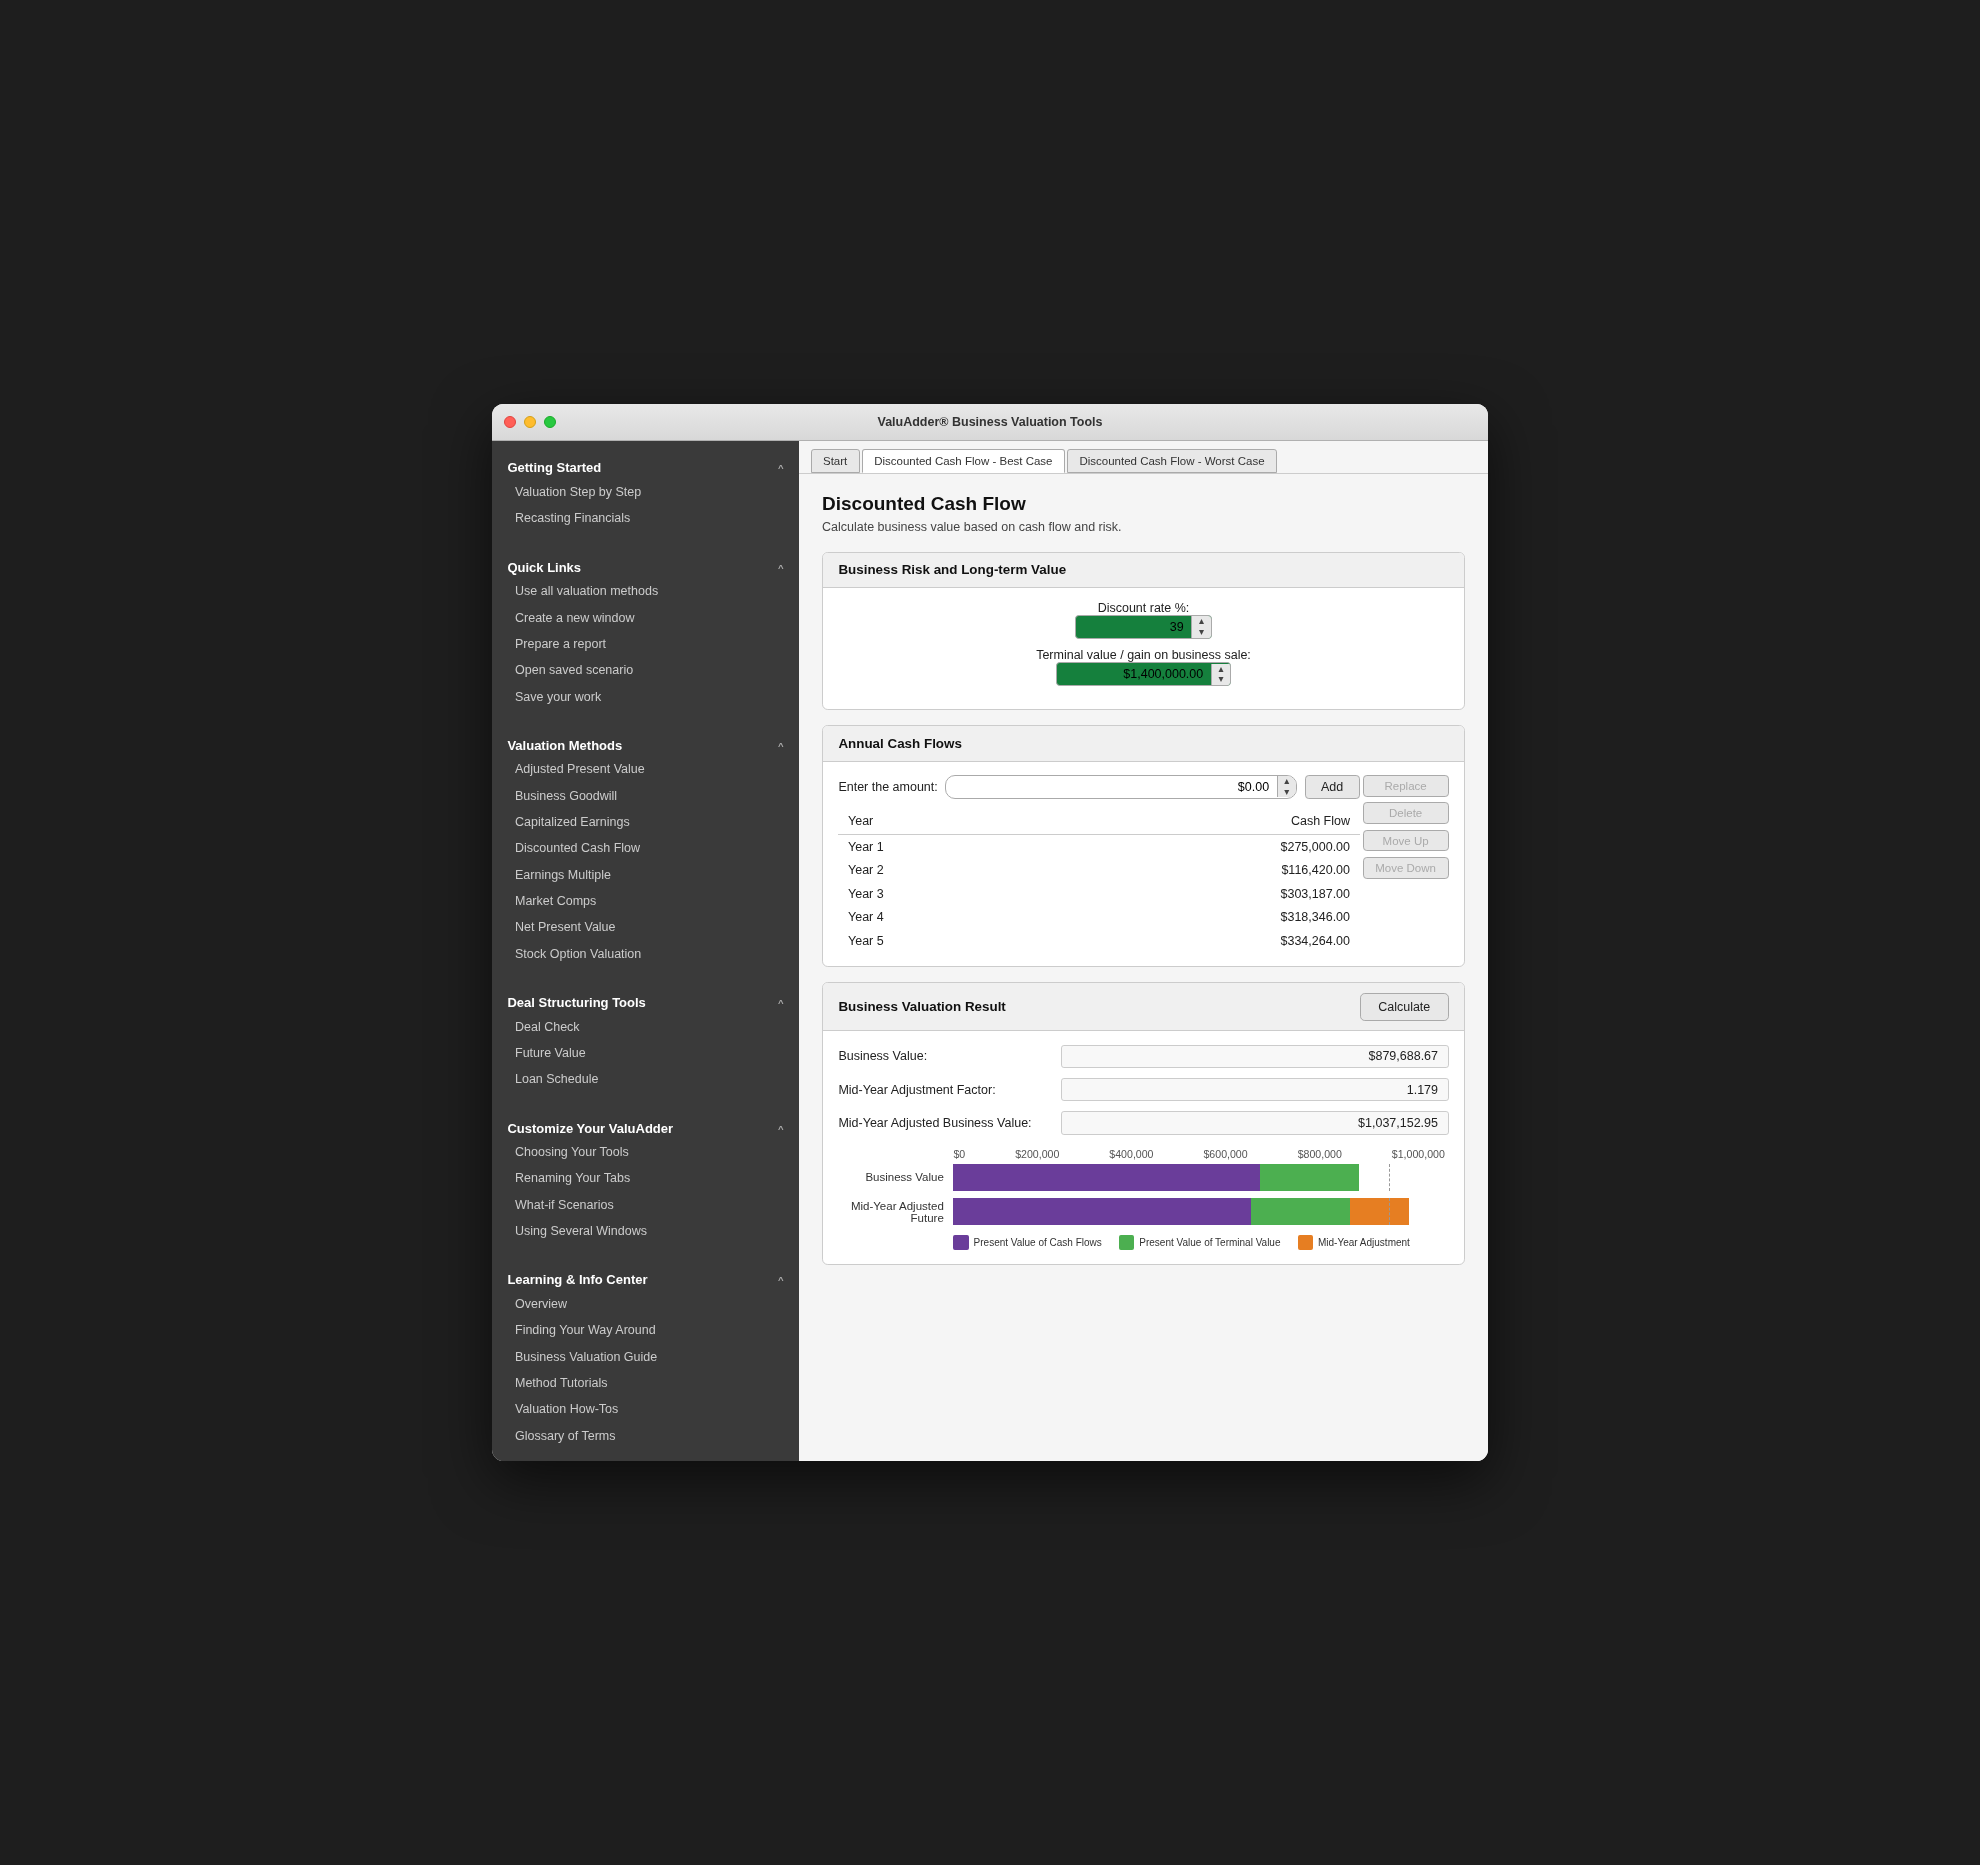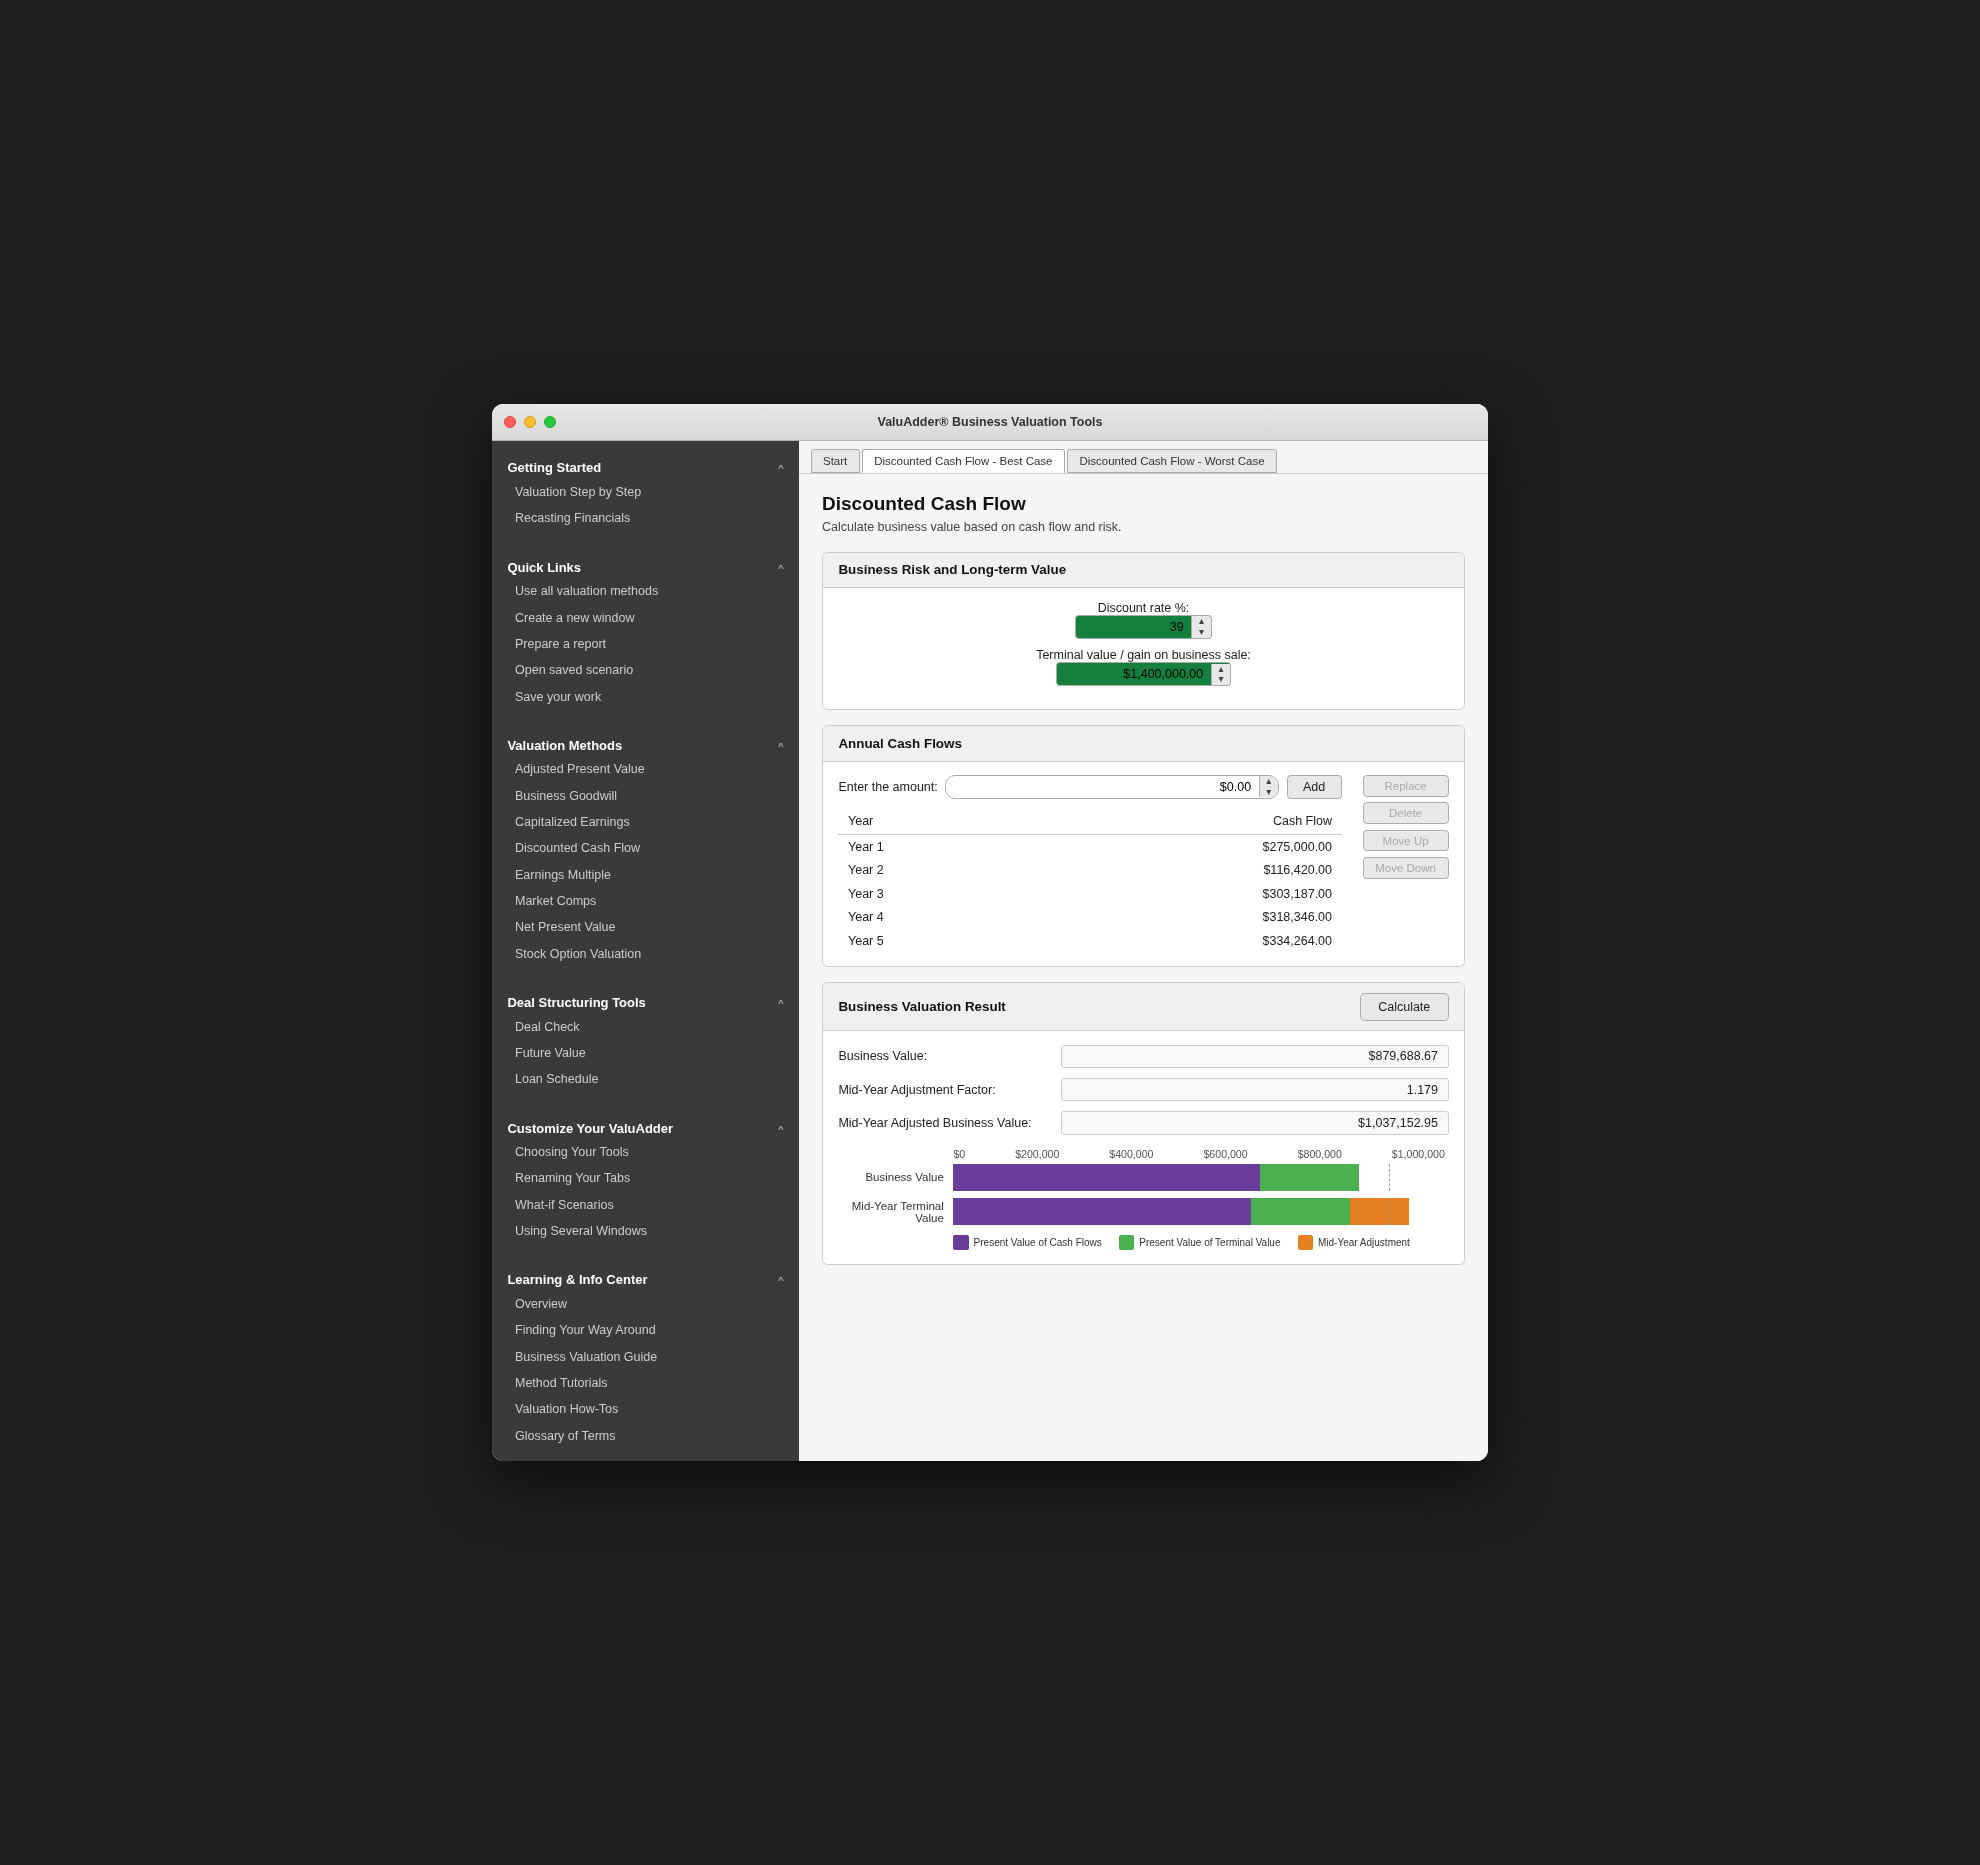--- a/index.html
+++ b/index.html
@@ -188,21 +188,21 @@
       border: none;
       cursor: pointer;
       font-size: 8.6px;
       padding: 1px 4.8px;
       line-height: 1;
       color: #444;
     }
     
     .cash-flow-section {
       display: flex;
-      gap: 21px;
+      gap: 3px;
     }
     .cf-left {
       flex: 1;
     }
     .cf-right {
       display: flex;
       flex-direction: column;
       gap: 5.8px;
       min-width: 86px;
     }
@@ -581,21 +581,21 @@
               <div id="chart-rows-el">
                   <div class="chart-row">
                     <div class="chart-row-label">Business Value</div>
                     <div class="chart-bars chart-wrapper">
                       <div class="bar-segment" style="width: 62%; background: rgb(106, 61, 154);"></div>
                       <div class="bar-segment" style="width: 20%; background: rgb(76, 175, 80);"></div>
                       <div class="chart-dashed-line" style="left: 88%;"></div>
                     </div>
                   </div>
                   <div class="chart-row">
-                    <div class="chart-row-label">Mid-Year Terminal Value</div>
+                    <div class="chart-row-label">Mid-Year Adjusted Future</div>
                     <div class="chart-bars chart-wrapper">
                       <div class="bar-segment" style="width: 60%; background: rgb(106, 61, 154);"></div>
                       <div class="bar-segment" style="width: 20%; background: rgb(76, 175, 80);"></div>
                       <div class="bar-segment" style="width: 12%; background: rgb(230, 126, 34);"></div>
                       <div class="chart-dashed-line" style="left: 88%;"></div>
                     </div>
                   </div>
                 </div>
               <div class="chart-legend" id="chart-legend-el">
                   <div class="legend-item">

